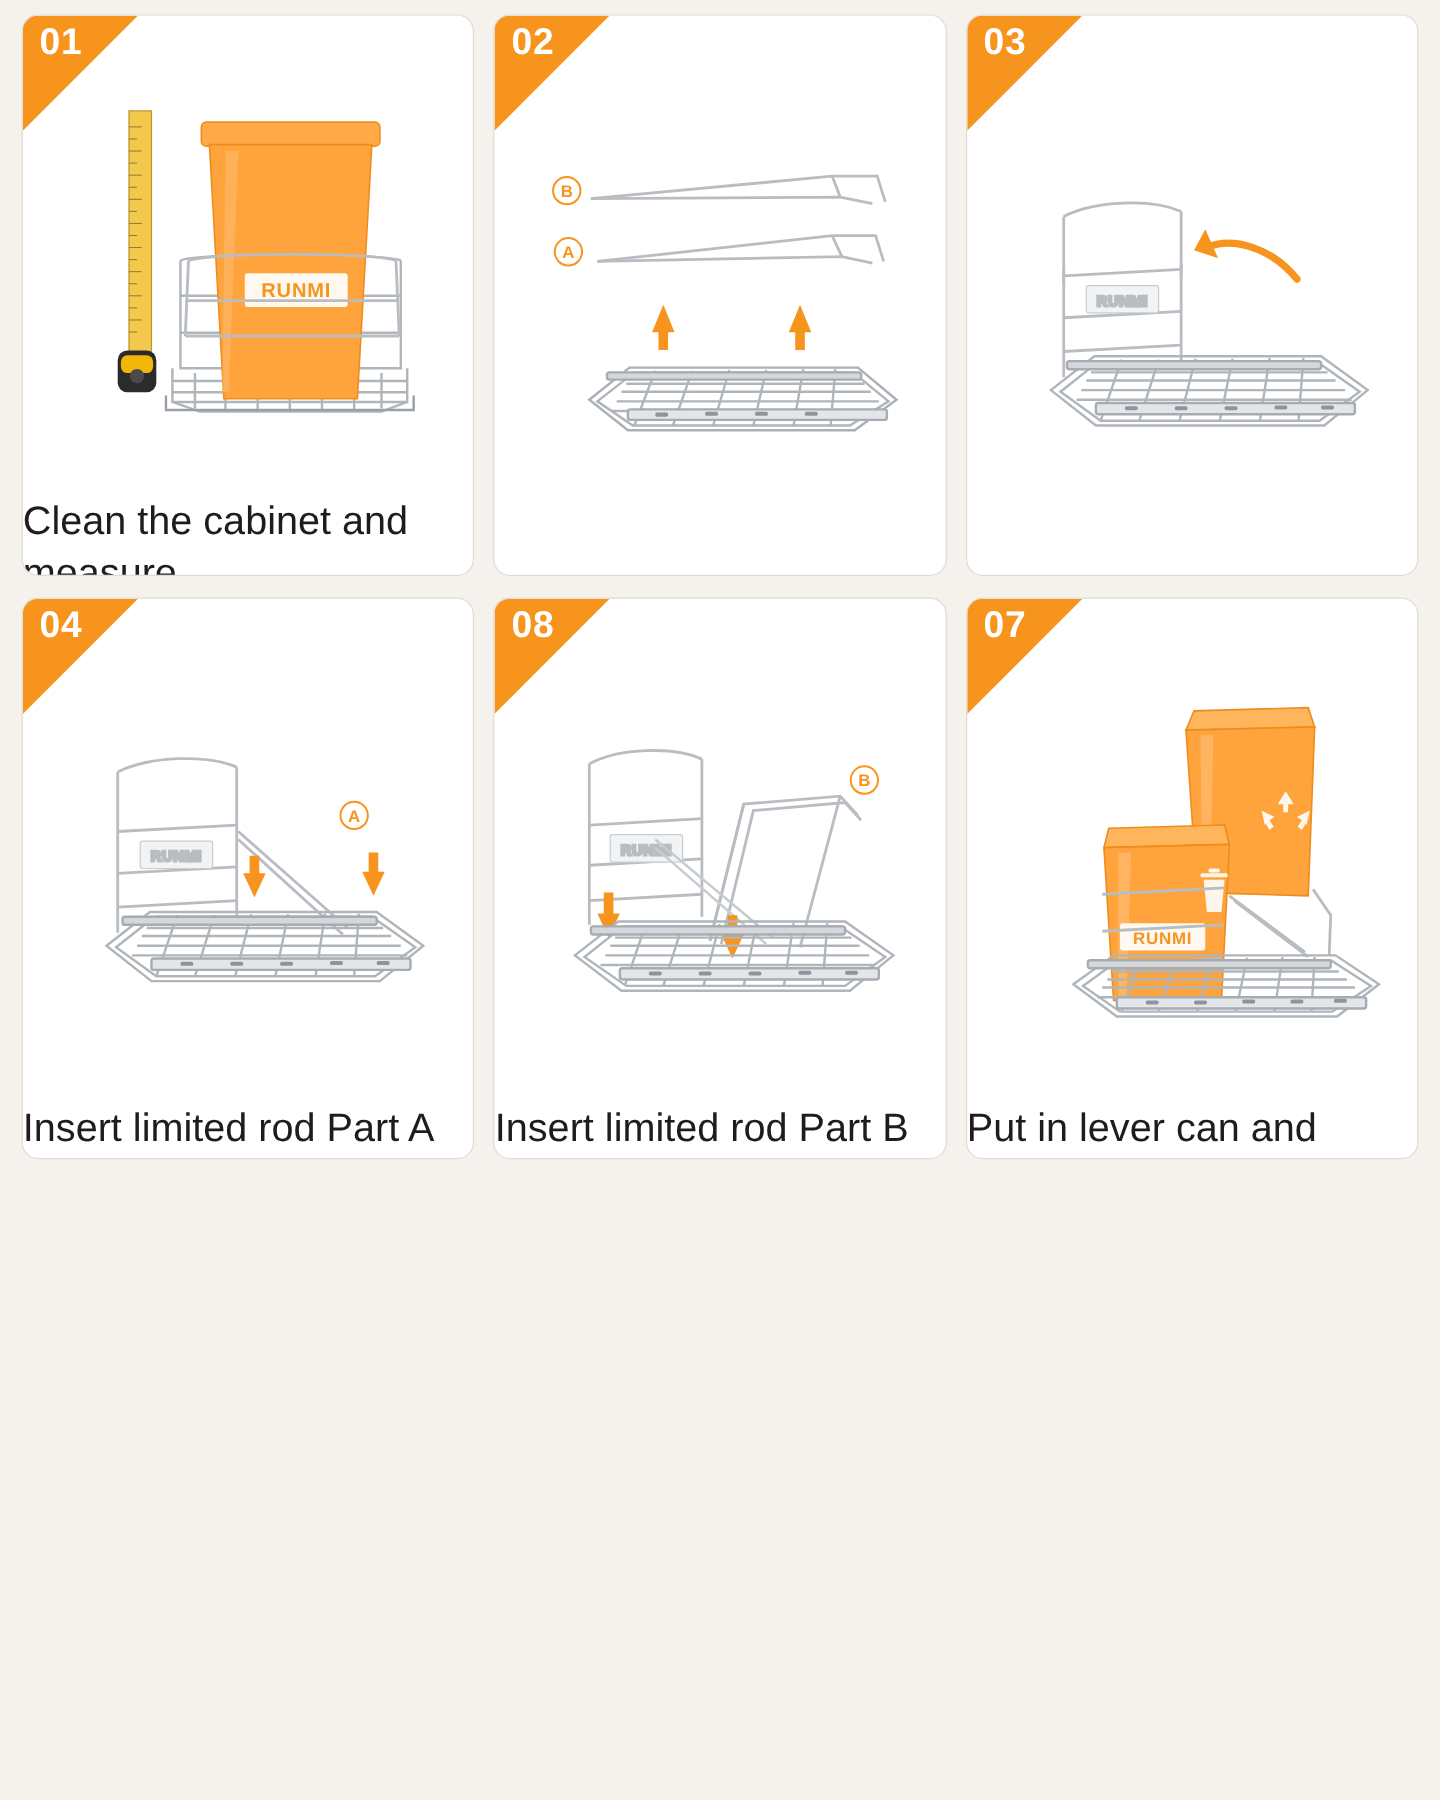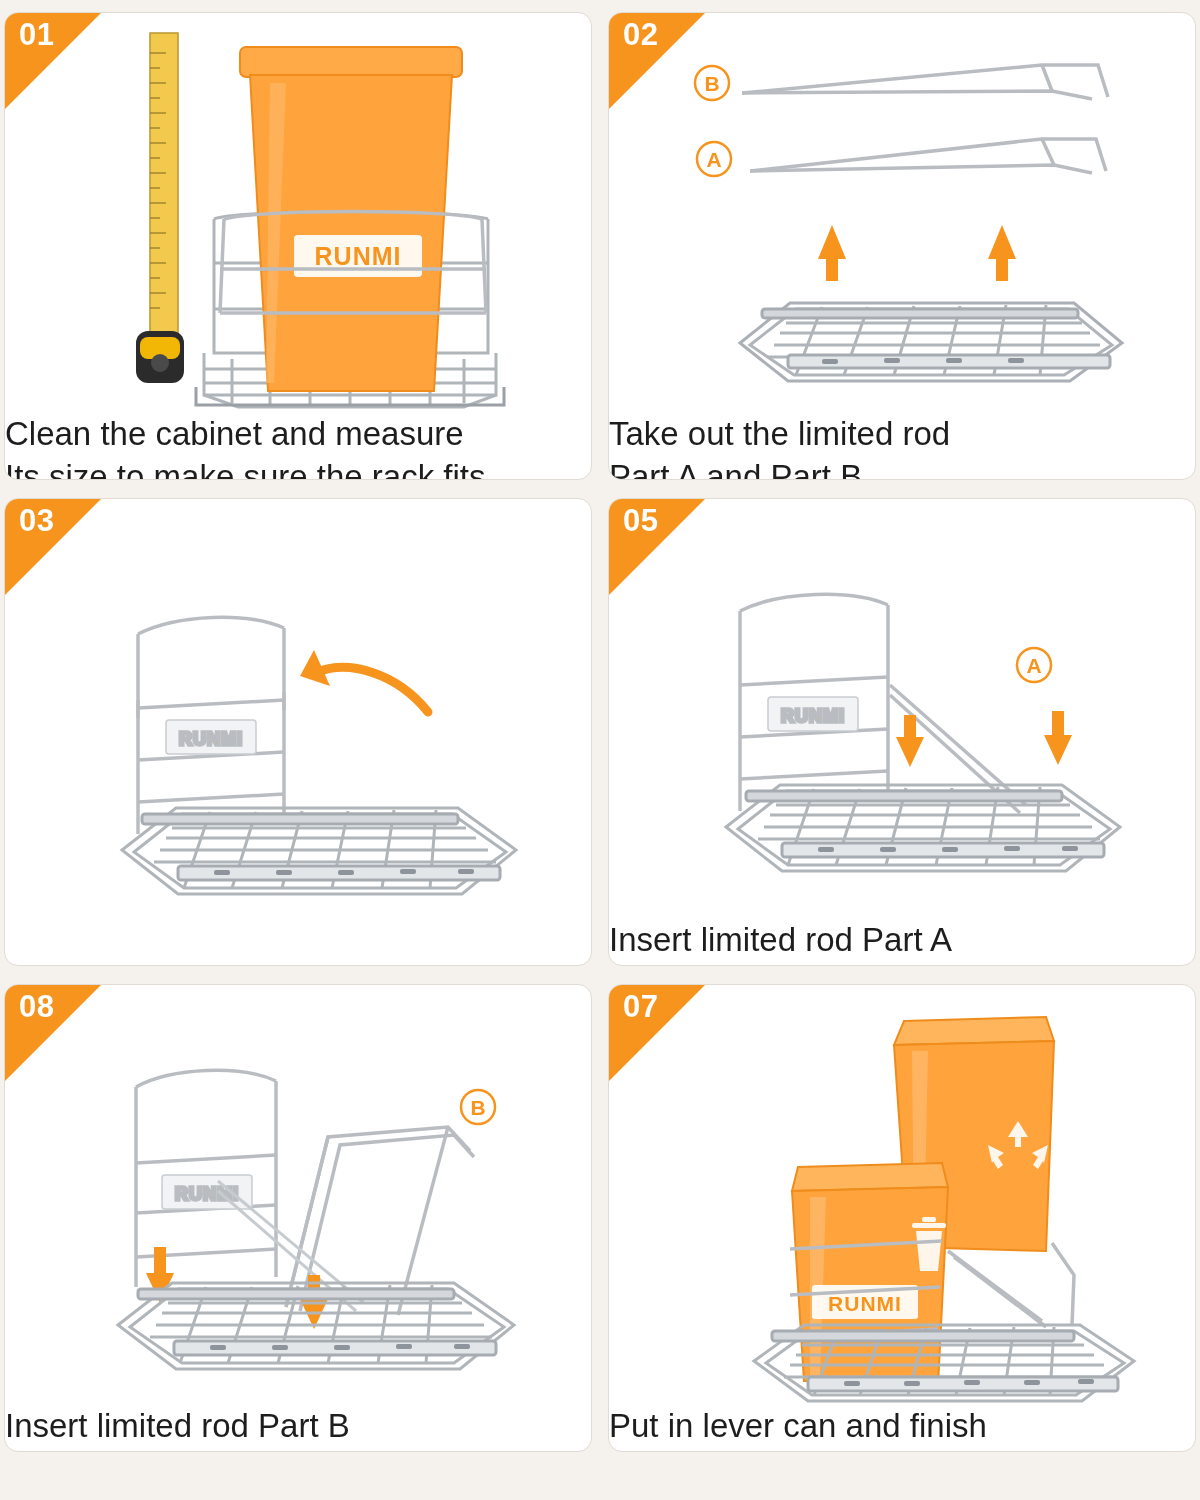--- a/index.html
+++ b/index.html
@@ -10,23 +10,23 @@
   body {
     width: 1200px;
     height: 1500px;
     font-family: "Liberation Sans", sans-serif;
     overflow: hidden;
   }
   .sheet {
     width: 1200px;
     height: 1464px;
     box-sizing: border-box;
-    padding: 12px 4px;
+    padding: 12px 18px;
     display: grid;
-    grid-template-columns: 1fr 1fr;
+    grid-template-columns: 1fr 1fr 1fr;
     grid-template-rows: 1fr 1fr 1fr;
     gap: 18px 16px;
     background: #f5f1ec;
   }
   .panel {
     position: relative;
     background: #ffffff;
     border: 1px solid #e0dbd4;
     border-radius: 14px;
     overflow: hidden;
@@ -206,22 +206,20 @@
           <rect x="166" y="342" width="322" height="13" rx="3" fill="#e3e6e9" stroke="#a6acb2"></rect>
           <g fill="#8d949b" stroke="none">
             <rect x="200" y="346" width="16" height="5" rx="2"></rect>
             <rect x="262" y="345" width="16" height="5" rx="2"></rect>
             <rect x="324" y="345" width="16" height="5" rx="2"></rect>
             <rect x="386" y="345" width="16" height="5" rx="2"></rect>
           </g>
         </g>
       </svg>
     </div>
-    <div class="caption">Take out the limited rod
-Part A and Part B</div>
   </div>
 
   <div class="panel">
     <div class="corner"></div>
     <div class="step-num">03</div>
     <div class="art">
       <svg width="560" height="420" viewBox="0 0 560 420">
 
         <g>
           <path d="M410 190 C 378 150, 330 138, 300 150" fill="none" stroke="#f7941d" stroke-width="9" stroke-linecap="round"></path>
@@ -254,21 +252,21 @@
             <rect x="382" y="347" width="16" height="5" rx="2"></rect>
             <rect x="440" y="347" width="16" height="5" rx="2"></rect>
           </g>
         </g>
       </svg>
     </div>
   </div>
 
   <div class="panel">
     <div class="corner"></div>
-    <div class="step-num">05</div>
+    <div class="step-num">04</div>
     <div class="art">
       <svg width="560" height="420" viewBox="0 0 560 420">
 
         <g fill="none" stroke="#b9bdc2" stroke-width="3.5">
           <path d="M118 112 L118 312"></path>
           <path d="M266 106 L266 300"></path>
           <path d="M118 112 C 158 92, 230 90, 266 106"></path>
           <path d="M118 186 L266 178"></path>
           <path d="M118 238 L266 230"></path>
           <path d="M118 280 L266 272"></path>

